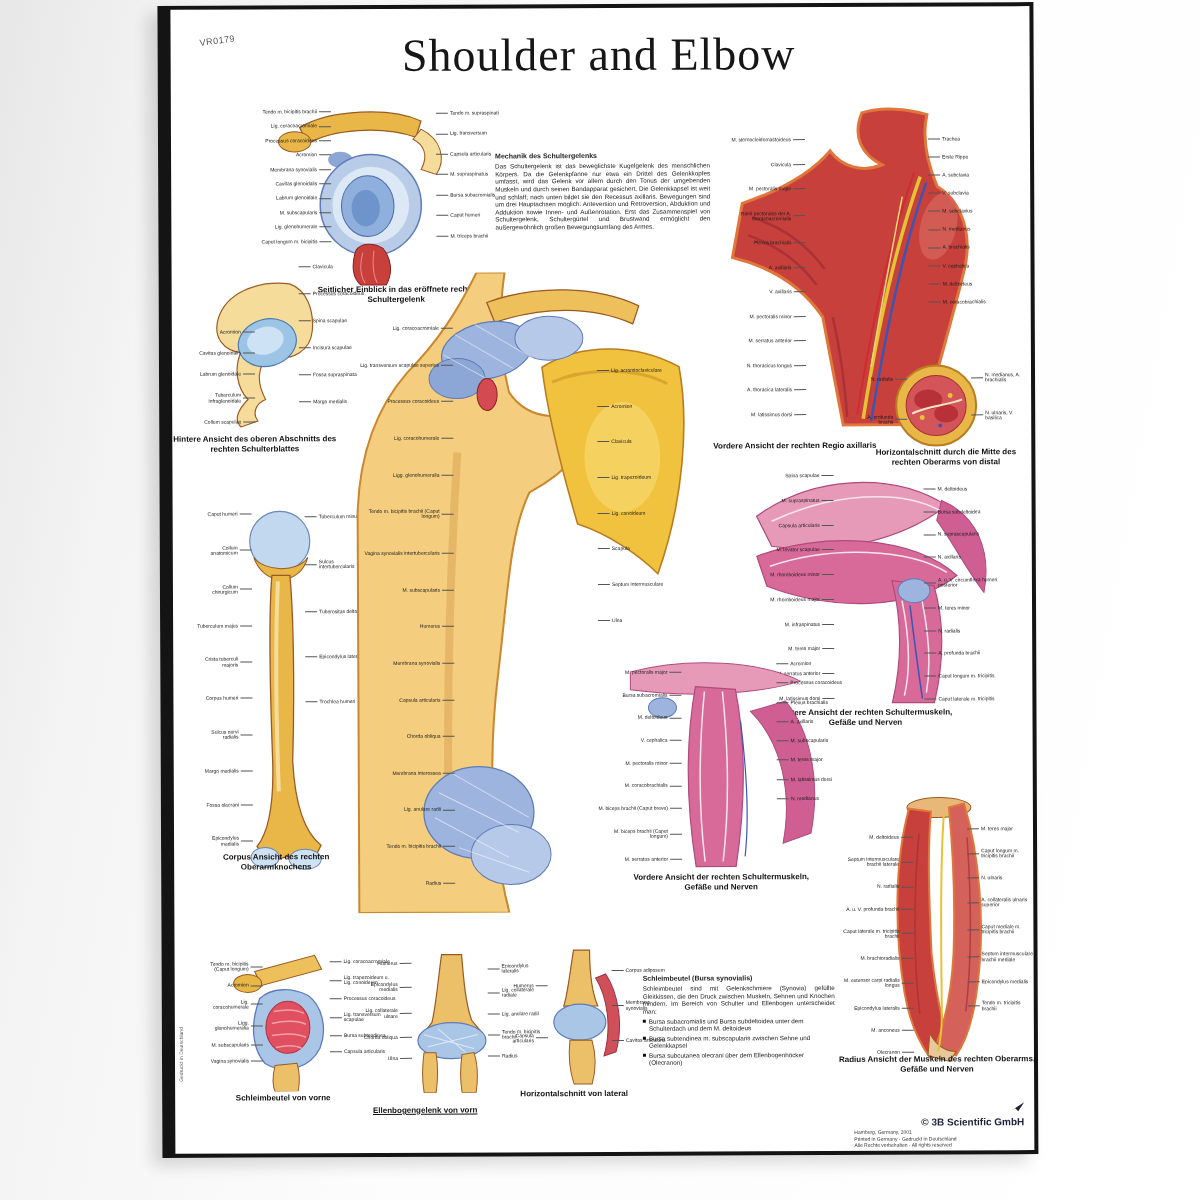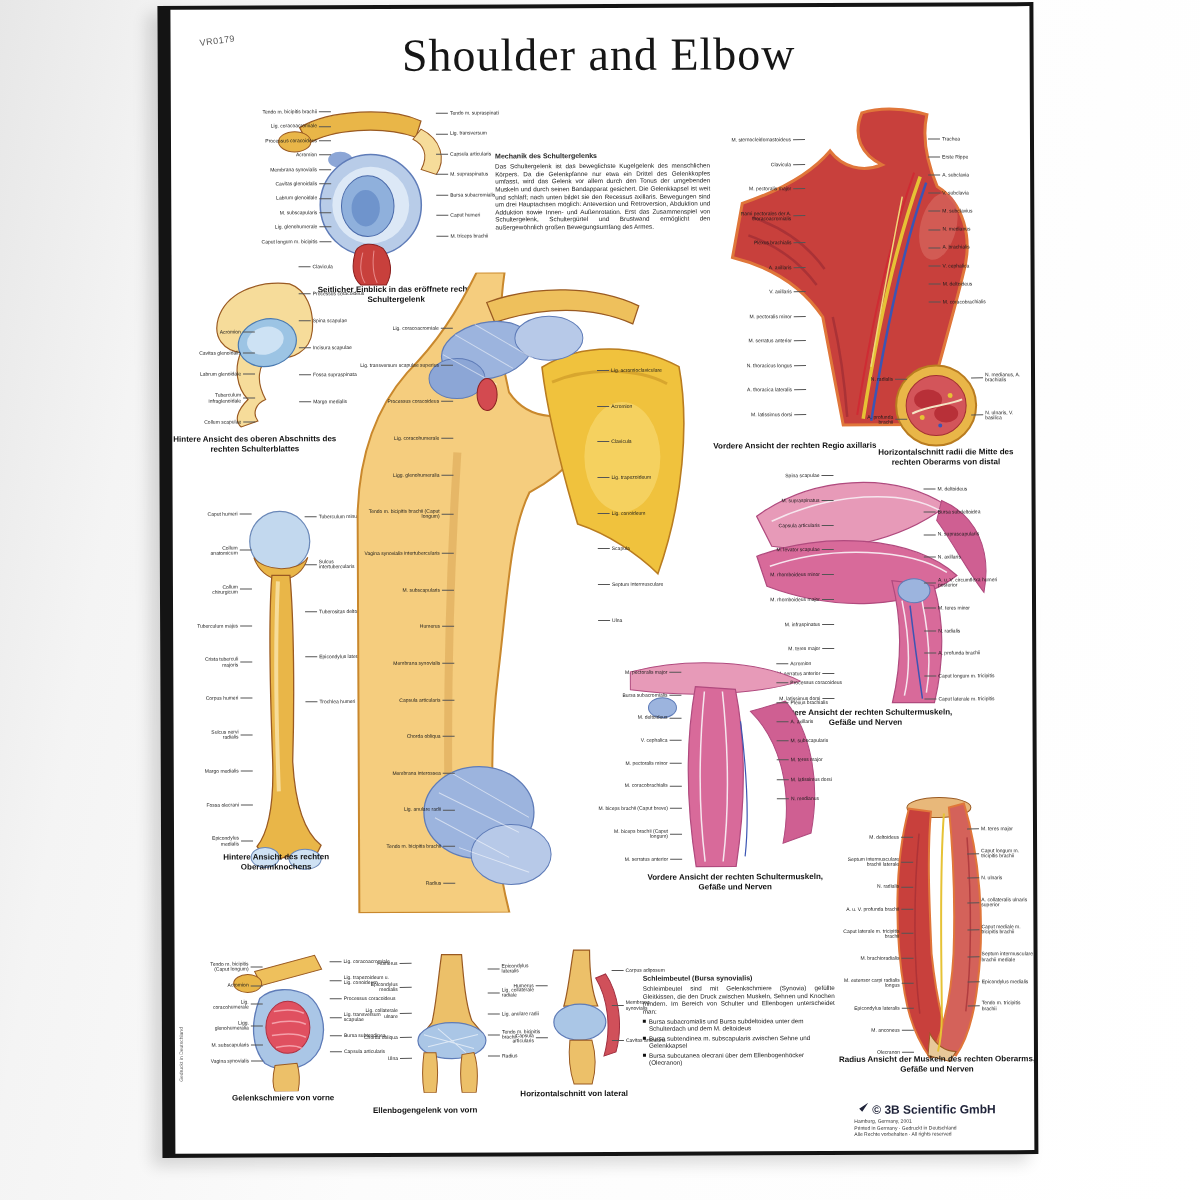--- a/index.html
+++ b/index.html
@@ -27,21 +27,21 @@
   .lblcol.L .lbl{justify-content:flex-end;}
   .lblcol.L .lbl .t{text-align:right;}
   .lblcol.R .lbl .t{text-align:left;}
   .lbl .t{max-width:86px;}
   .ln{flex:0 0 12px;border-top:1px solid #555;height:0;}
   .textblock{position:absolute;font-size:6.3px;line-height:1.2;text-align:justify;color:#222;}
   .textblock .hd{font-weight:bold;font-size:7px;margin-bottom:2px;text-align:left;}
   .textblock .li{display:flex;gap:3px;margin-top:2px;text-align:left;}
   .textblock .li .bullet{flex:0 0 auto;width:3px;height:3px;background:#111;margin-top:2px;}
   .footer{position:absolute;left:852px;top:1104px;width:170px;}
-  .footer .row1{display:flex;align-items:flex-start;gap:4px;font-size:12px;font-weight:bold;color:#20243a;}
+  .footer .row1{display:flex;align-items:flex-end;gap:4px;font-size:10px;font-weight:bold;color:#20243a;flex-direction:column;}
   .footer .small{font-size:5px;line-height:1.3;color:#333;margin-top:1px;}
   .sidenote{position:absolute;left:176px;top:1080px;font-size:5px;color:#666;transform:rotate(-90deg);transform-origin:left top;}
 </style>
 </head>
 <body>
 
 <div id="scene">
   <div class="poster-frame"></div>
 
   <div class="code">VR0179</div>
@@ -259,21 +259,21 @@
       </div>
       <div class="lbl">
         <span class="ln"></span>
         <span class="t">Epicondylus lateralis</span>
       </div>
       <div class="lbl">
         <span class="ln"></span>
         <span class="t">Trochlea humeri</span>
       </div>
     </div>
-  <div class="cap" style="left:195px;top:851px;width:160px;">Hintere Ansicht des rechten Oberarmknochens</div>
+  <div class="cap" style="left:195px;top:851px;width:160px;">Corpus Ansicht des rechten Oberarmknochens</div>
 
   <div class="fig" style="left:338px;top:272px;width:380px;height:640px;">
     <svg viewBox="0 0 380 640">
       <path d="M140,0 C120,40 100,70 70,100 C40,134 22,180 20,240 L20,640 L170,640 C150,560 150,480 160,400 C170,320 172,260 192,220 C230,200 258,170 262,130 C230,150 192,150 172,120 C162,80 162,40 168,0 Z" style="fill:var(--skin);stroke:#c9882d;stroke-width:2"></path>
       <path d="M120,180 C112,300 108,440 110,560" style="fill:none;stroke:#d9a654;stroke-width:8;opacity:.55"></path>
       <path d="M205,95 C245,70 300,72 342,95 C352,150 346,230 320,302 C300,282 270,262 240,252 C225,200 210,140 205,95 Z" style="fill:var(--scap-yellow);stroke:#b97c20;stroke-width:1.6"></path>
       <path d="M215,110 C250,95 300,96 330,112" style="fill:none;stroke:#d8a62e;stroke-width:3"></path>
       <ellipse cx="285" cy="185" rx="38" ry="55" style="fill:#f6d468;opacity:.8"></ellipse>
       <path d="M150,30 C200,12 260,14 302,34 L296,52 C256,34 206,34 158,50 Z" style="fill:#eec05c;stroke:var(--outline);stroke-width:1.3"></path>
       <ellipse cx="150" cy="78" rx="46" ry="28" transform="rotate(-12 150 78)" style="fill:#9cb4de;stroke:var(--lig-edge);stroke-width:1.2"></ellipse>
@@ -522,21 +522,21 @@
   <div class="lblcol R" style="left:972px;top:374px;width:58px;height:48px;">
       <div class="lbl">
         <span class="ln"></span>
         <span class="t">N. medianus, A. brachialis</span>
       </div>
       <div class="lbl">
         <span class="ln"></span>
         <span class="t">N. ulnaris, V. basilica</span>
       </div>
     </div>
-  <div class="cap" style="left:864px;top:449px;width:165px;">Horizontalschnitt radii die Mitte des rechten Oberarms von distal</div>
+  <div class="cap" style="left:864px;top:449px;width:165px;">Horizontalschnitt durch die Mitte des rechten Oberarms von distal</div>
 
   <div class="fig" style="left:742px;top:462px;width:262px;height:245px;">
     <svg viewBox="0 0 262 245">
       <path d="M15,55 C70,15 150,10 205,45 C160,80 90,95 30,85 Z" style="fill:var(--pink-light);stroke:var(--pink-edge);stroke-width:1.2"></path>
       <path d="M15,95 C80,70 170,75 215,115 C170,150 90,150 25,125 Z" style="fill:var(--pink);stroke:var(--pink-edge);stroke-width:1.2"></path>
       <path d="M200,40 C235,55 250,90 242,132 C225,110 210,80 195,60 Z" style="fill:var(--pink-deep);stroke:var(--pink-edge)"></path>
       <path d="M150,120 C160,160 160,200 150,242 L192,242 C202,200 202,160 192,125 Z" style="fill:var(--pink);stroke:var(--pink-edge);stroke-width:1.2"></path>
       <path d="M30,60 C90,32 160,28 198,50 M28,105 C90,84 168,88 205,112 M160,140 C168,180 168,210 162,235 M180,140 C188,180 188,210 184,232" style="fill:none;stroke:#f6e6ee;stroke-width:1.5"></path>
       <ellipse cx="172" cy="130" rx="16" ry="12" style="fill:#9cb4de;stroke:var(--lig-edge)"></ellipse>
       <path d="M168,145 C172,180 176,210 180,238" style="fill:none;stroke:#3b55b4;stroke-width:1.5"></path>
@@ -703,21 +703,21 @@
       </div>
       <div class="lbl">
         <span class="ln"></span>
         <span class="t">M. latissimus dorsi</span>
       </div>
       <div class="lbl">
         <span class="ln"></span>
         <span class="t">N. medianus</span>
       </div>
     </div>
-  <div class="cap" style="left:639px;top:873px;width:190px;">Vordere Ansicht der rechten Schultermuskeln, Gefäße und Nerven</div>
+  <div class="cap" style="left:625px;top:873px;width:190px;">Vordere Ansicht der rechten Schultermuskeln, Gefäße und Nerven</div>
 
   <div class="fig" style="left:868px;top:795px;width:150px;height:270px;">
     <svg viewBox="0 0 150 270">
       <ellipse cx="70" cy="14" rx="32" ry="10" style="fill:#e8b87a;stroke:var(--outline)"></ellipse>
       <path d="M40,15 C25,70 25,140 35,200 C40,230 50,250 60,264 L82,256 C72,230 66,200 62,160 C60,110 58,60 62,18 Z" style="fill:var(--muscle-red);stroke:var(--muscle-rim);stroke-width:2"></path>
       <path d="M95,10 C110,60 116,130 108,190 C104,225 96,248 86,262 L66,252 C76,226 82,196 84,160 C86,110 84,58 80,14 Z" style="fill:#d4625a;stroke:var(--muscle-rim);stroke-width:2"></path>
       <path d="M60,240 C66,252 76,258 86,258 L80,268 L58,262 Z" style="fill:#e8c89a;stroke:var(--outline)"></path>
       <path d="M75,20 C70,80 72,160 72,220 C72,238 70,250 68,258" style="fill:none;stroke:#e6c235;stroke-width:2"></path>
       <path d="M50,40 C44,100 44,170 50,220 M98,44 C102,104 102,170 96,218" style="fill:none;stroke:#a32e34;stroke-width:1.5;opacity:.7"></path>
     </svg>
@@ -874,21 +874,21 @@
       </div>
       <div class="lbl">
         <span class="ln"></span>
         <span class="t">Bursa subtendinea</span>
       </div>
       <div class="lbl">
         <span class="ln"></span>
         <span class="t">Capsula articularis</span>
       </div>
     </div>
-  <div class="cap" style="left:221px;top:1092px;width:120px;">Gelenkschmiere von vorne</div>
+  <div class="cap" style="left:221px;top:1092px;width:120px;">Schleimbeutel von vorne</div>
 
   <div class="fig" style="left:392px;top:952px;width:115px;height:140px;">
     <svg viewBox="0 0 115 140">
       <path d="M48,2 C44,30 42,55 38,70 L30,80 C45,92 75,92 88,80 L78,68 C72,52 70,28 68,2 Z" style="fill:#ecc069;stroke:var(--outline);stroke-width:1.2"></path>
       <ellipse cx="58" cy="88" rx="34" ry="18" style="fill:#aac6e6;stroke:var(--lig-edge);stroke-width:1.2"></ellipse>
       <path d="M30,82 L80,96 M34,94 L84,82 M44,76 L72,100" style="stroke:#ffffff;stroke-width:1;opacity:.6"></path>
       <path d="M30,100 C28,115 28,128 30,140 L42,140 C44,126 44,112 42,100 Z" style="fill:#ecc069;stroke:var(--outline)"></path>
       <path d="M68,102 C66,116 66,128 68,140 L82,140 C84,126 84,112 80,100 Z" style="fill:#ecc069;stroke:var(--outline)"></path>
     </svg>
   </div>
@@ -929,21 +929,21 @@
       </div>
       <div class="lbl">
         <span class="ln"></span>
         <span class="t">Tendo m. bicipitis brachii</span>
       </div>
       <div class="lbl">
         <span class="ln"></span>
         <span class="t">Radius</span>
       </div>
     </div>
-  <div class="cap" style="left:363px;top:1105px;width:120px;">Ellenbogengelenk von vorn</div>
+  <div class="cap" style="left:363px;top:1105px;width:120px;text-decoration:underline;">Ellenbogengelenk von vorn</div>
 
   <div class="fig" style="left:532px;top:948px;width:98px;height:138px;">
     <svg viewBox="0 0 98 138">
       <path d="M40,2 C36,26 34,46 30,58 L64,58 C58,44 56,24 56,2 Z" style="fill:#ecc069;stroke:var(--outline);stroke-width:1.2"></path>
       <path d="M62,30 C74,50 78,80 70,108 L82,104 C90,76 84,44 72,26 Z" style="fill:#d0505a;stroke:#a03040"></path>
       <ellipse cx="46" cy="74" rx="26" ry="18" style="fill:#aac6e6;stroke:var(--lig-edge);stroke-width:1.2"></ellipse>
       <path d="M36,92 C34,110 36,124 40,136 L58,136 C62,122 62,106 58,92 Z" style="fill:#ecc069;stroke:var(--outline)"></path>
     </svg>
   </div>
   <div class="lblcol L" style="left:498px;top:983px;width:48px;height:60px;">

